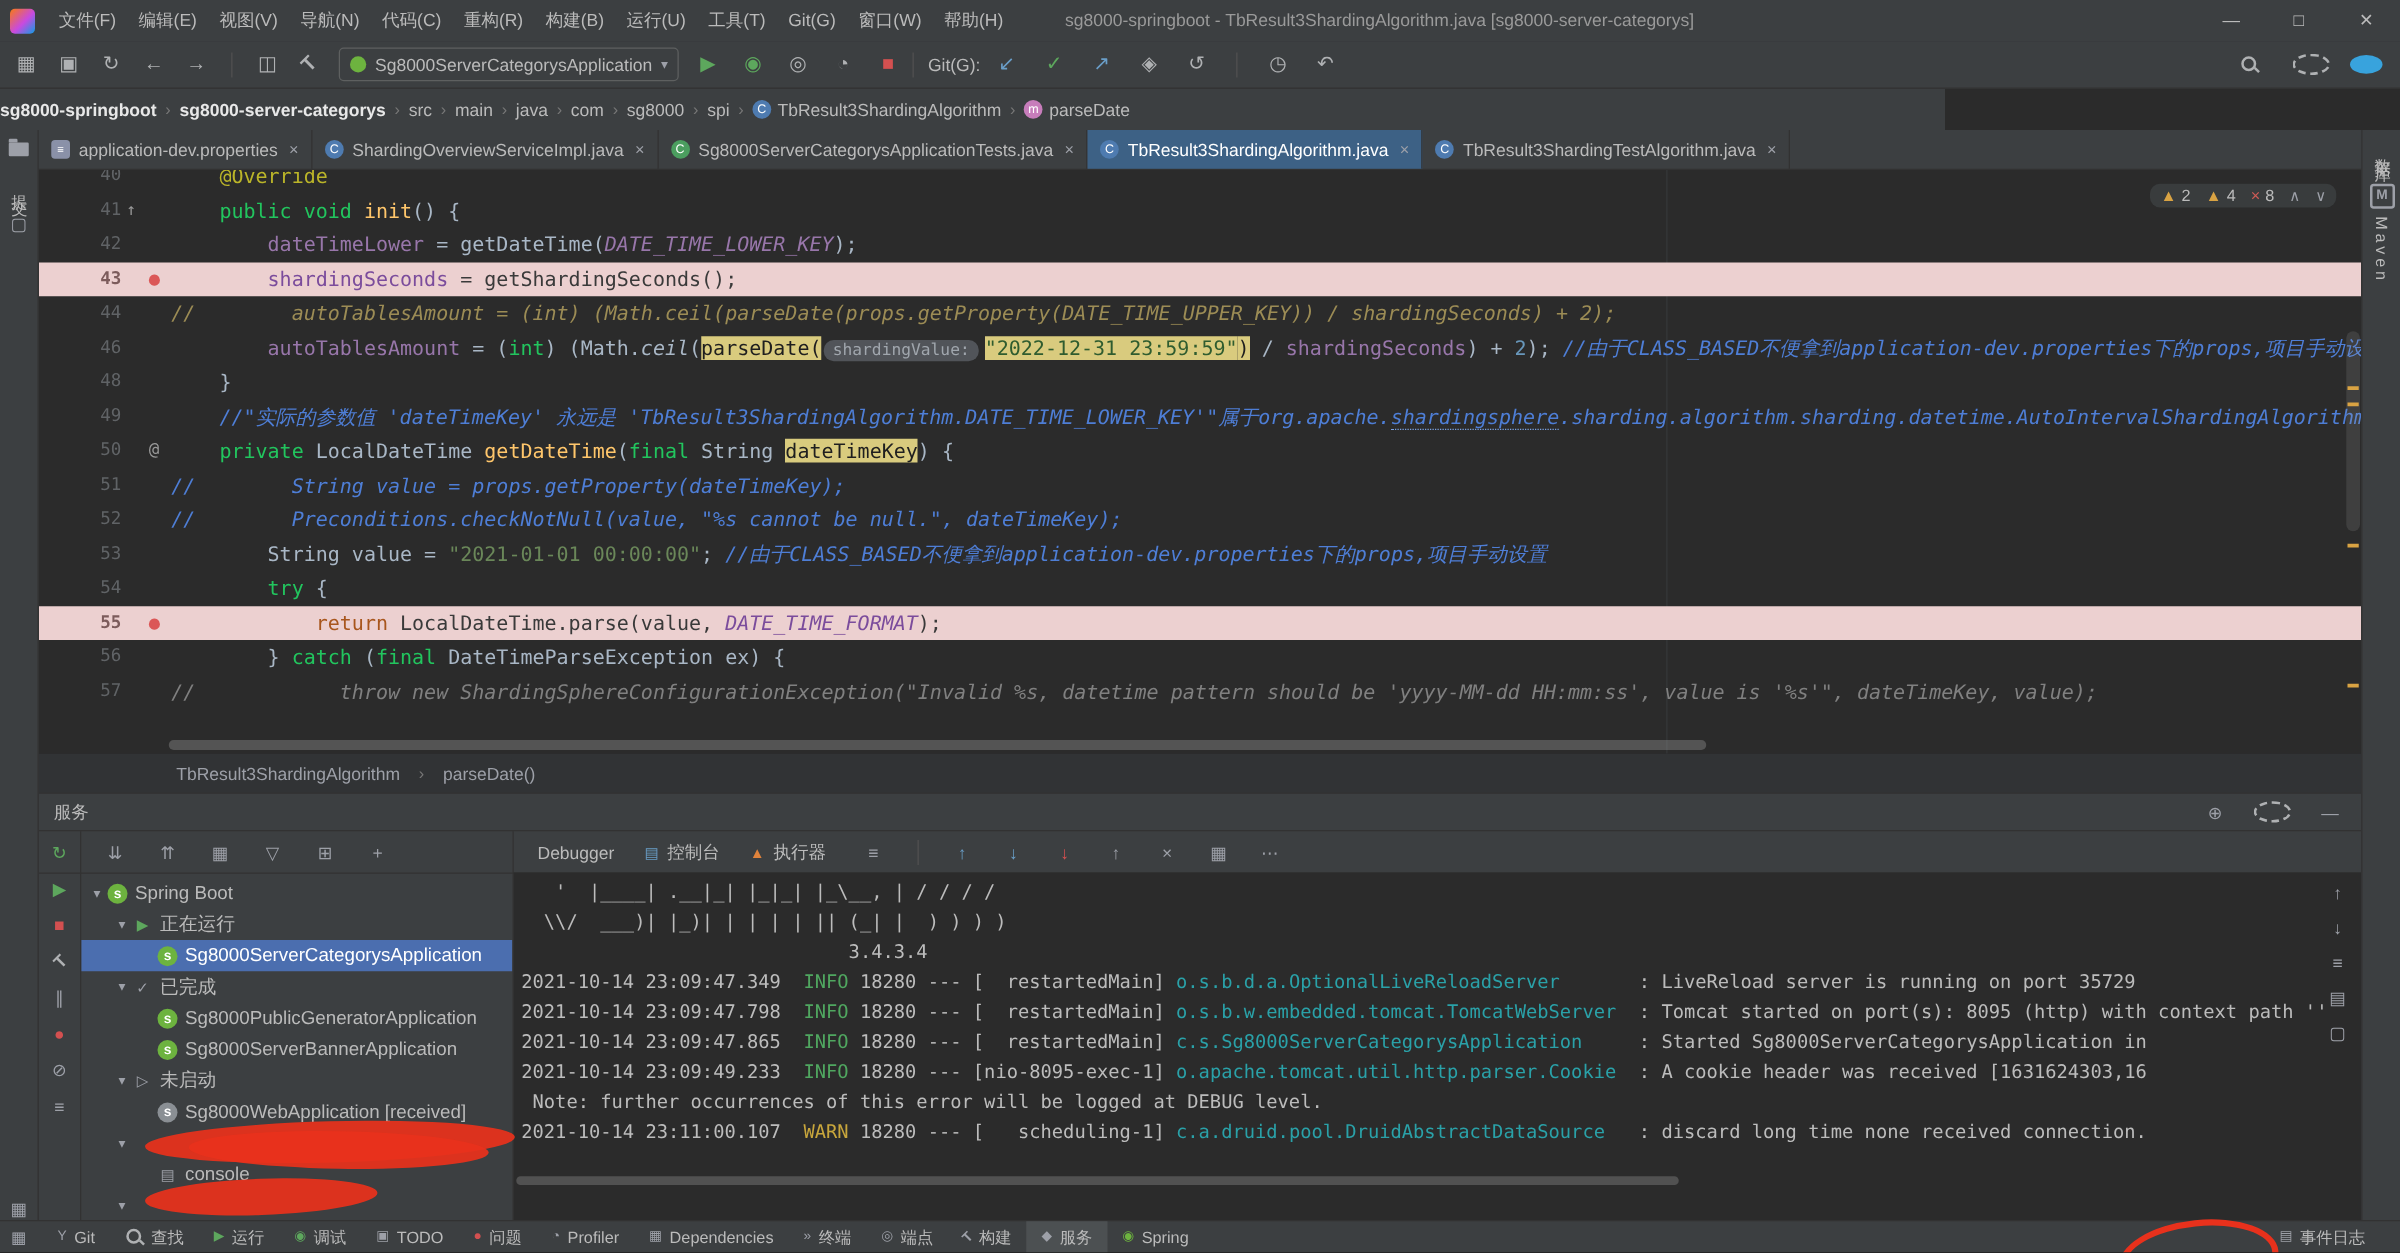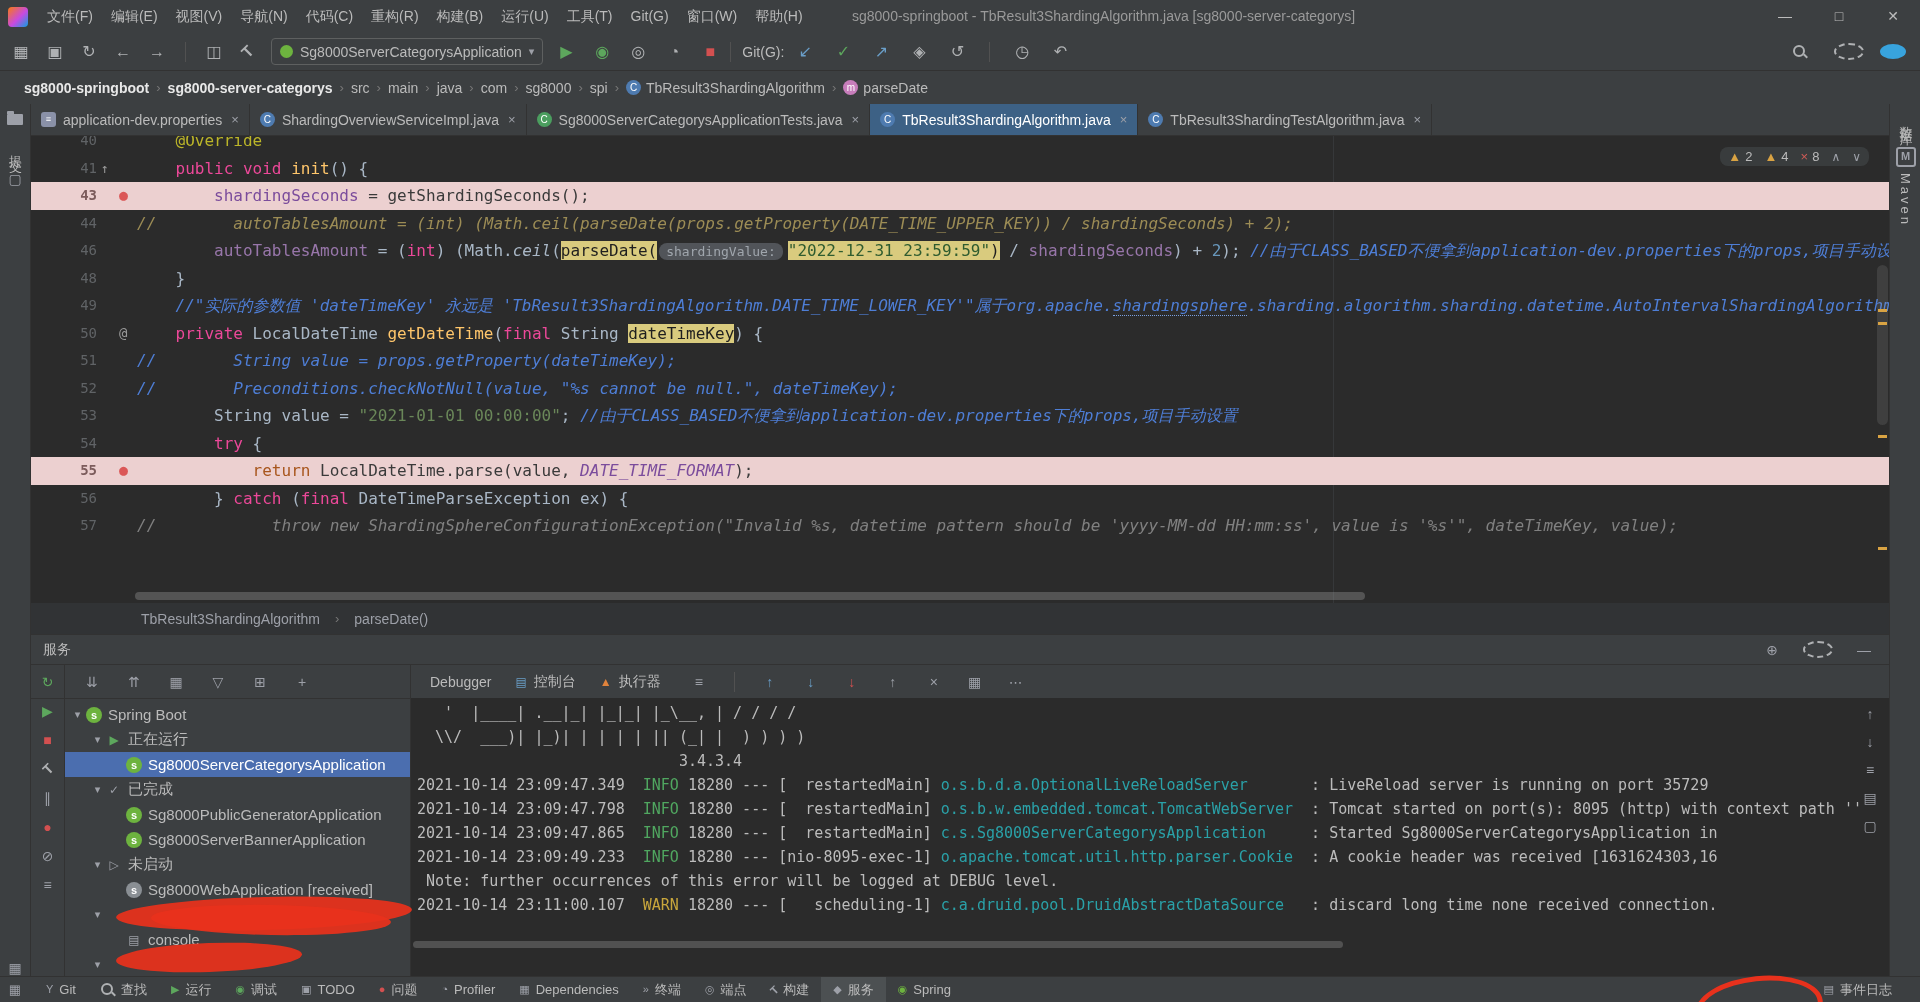--- a/index.html
+++ b/index.html
@@ -28,22 +28,22 @@
   .gitlabel{color:#bbbbbb;font-size:14px;margin:0 8px 0 4px;flex:none;}
   .tb-right{margin-left:auto;display:flex;align-items:center;gap:16px;padding-right:14px;}
   .ic-hammer{display:inline-block;font-weight:bold;transform:rotate(-45deg);color:#afb1b3;}
   .ic-search{position:relative;width:15px;height:15px;display:inline-block;}
   .ic-search::before{content:"";position:absolute;left:1px;top:1px;width:8px;height:8px;border:2px solid #afb1b3;border-radius:50%;}
   .ic-search::after{content:"";position:absolute;left:11px;top:11px;width:5px;height:2px;background:#afb1b3;transform:rotate(45deg);}
   .ic-gear{width:13px;height:13px;border:2px dashed #afb1b3;border-radius:50%;display:inline-block;}
   .ic-bluedot{width:15px;height:15px;border-radius:50%;background:#38a3dd;display:inline-block;}
 
   
-  .navbar{position:absolute;left:0;top:71px;width:1920px;height:33px;background:#3c3f41;display:flex;
-          align-items:center;padding-left:24px;color:#bbbbbb;font-size:14px;box-sizing:border-box;z-index:15;}
+  .navbar{position:absolute;left:0;top:71px;width:1556px;height:33px;background:#3c3f41;display:flex;
+          align-items:center;padding-left:0;color:#bbbbbb;font-size:14px;box-sizing:border-box;z-index:15;}
   .nsep{color:#777;margin:0 7px;font-size:13px;}
   .ncrumb{display:flex;align-items:center;gap:5px;white-space:nowrap;}
   .nb-bold{font-weight:bold;color:#e8e8e8;}
   .disc{width:15px;height:15px;border-radius:50%;color:#fff;font-size:10px;line-height:15px;text-align:center;display:inline-block;flex:none;}
   .disc-class{background:#4e7bb0;}
   .disc-method{background:#c77dbb;}
 
   
   .lstrip{position:absolute;left:0;top:104px;width:30px;height:872px;background:#3c3f41;border-right:1px solid #323232;
           display:flex;flex-direction:column;align-items:center;padding-top:10px;gap:20px;z-index:10;}
@@ -75,21 +75,21 @@
         font-family:"DejaVu Sans Mono","Liberation Mono",monospace;font-size:16px;}
   .crow.pink{background:#ecd0d0;}
   .lnum{position:absolute;left:28px;width:38px;text-align:right;color:#606366;font-size:14px;
         font-family:"DejaVu Sans Mono","Liberation Mono",monospace;}
   .crow.pink .lnum{color:#7c5c5c;font-weight:bold;}
   .gi{position:absolute;text-align:center;}
   .g-override{left:70px;color:#9a9a9a;font-size:13px;}
   .g-bp{left:88px;color:#db5757;font-size:15px;}
   .g-at{left:88px;color:#9a9a9a;font-size:14px;}
   .codetext{display:inline-block;margin-left:106px;white-space:pre;}
-  .s-d{color:#a9b7c6;} .s-k{color:#ec4899;} .s-fld{color:#9876aa;} .s-con{color:#9876aa;font-style:italic;}
+  .s-d{color:#a9b7c6;} .s-k{color:#22c55e;} .s-fld{color:#9876aa;} .s-con{color:#9876aa;font-style:italic;}
   .s-mdecl{color:#ffc66b;} .s-str{color:#6a8759;} .s-num{color:#6897bb;} .s-ann{color:#bbb529;}
   .s-cmt{color:#808080;font-style:italic;} .s-cmtb{color:#4e7ed6;font-style:italic;}
   .s-cmtbu{color:#4e7ed6;font-style:italic;border-bottom:1px dotted #7aa0e0;}
   .s-cmto{color:#9c8c55;font-style:italic;} .s-stat{color:#a9b7c6;font-style:italic;}
   .s-hl{background:#d9cb7e;color:#1f1f1f;} .s-hlstr{background:#d9cb7e;color:#2f5c2f;}
   .s-hint{background:#515459;color:#a0a6ad;border-radius:8px;padding:1px 7px;margin:0 5px 0 2px;font-size:13px;font-style:normal;}
   .s-dD{color:#3a3a3a;} .s-kD{color:#a8561d;} .s-fldD{color:#7b4c9c;} .s-conD{color:#7b4c9c;font-style:italic;}
   .guide{position:absolute;left:1302px;top:0;height:100%;width:1px;background:#36383a;}
   #editor-badges{position:absolute;right:20px;top:12px;display:flex;gap:12px;align-items:center;
                  font-size:13px;color:#bbbbbb;background:rgba(60,63,65,.85);padding:2px 8px;border-radius:8px;}
@@ -315,20 +315,21 @@
         <span class="tlabel">TbResult3ShardingTestAlgorithm.java</span>
         <span class="tclose">×</span>
       </div>
     </div>
 
   <div class="editor">
     <div class="guide"></div>
     <div id="code-lines">
         <div class="crow"><span class="lnum">40</span><span class="codetext"><span class="s-d">    </span><span class="s-ann">@Override</span></span></div>
         <div class="crow"><span class="lnum">41</span><span class="gi g-override">↑</span><span class="codetext"><span class="s-d">    </span><span class="s-k">public void </span><span class="s-mdecl">init</span><span class="s-d">() {</span></span></div>
+        <div class="crow"><span class="lnum">42</span><span class="codetext"><span class="s-d">        </span><span class="s-fld">dateTimeLower</span><span class="s-d"> = getDateTime(</span><span class="s-con">DATE_TIME_LOWER_KEY</span><span class="s-d">);</span></span></div>
         <div class="crow pink"><span class="lnum">43</span><span class="gi g-bp">●</span><span class="codetext"><span class="s-dD">        </span><span class="s-fldD">shardingSeconds</span><span class="s-dD"> = getShardingSeconds();</span></span></div>
         <div class="crow"><span class="lnum">44</span><span class="codetext"><span class="s-cmto">//        autoTablesAmount = (int) (Math.ceil(parseDate(props.getProperty(DATE_TIME_UPPER_KEY)) / shardingSeconds) + 2);</span></span></div>
         <div class="crow"><span class="lnum">46</span><span class="codetext"><span class="s-d">        </span><span class="s-fld">autoTablesAmount</span><span class="s-d"> = (</span><span class="s-k">int</span><span class="s-d">) (Math.</span><span class="s-stat">ceil</span><span class="s-d">(</span><span class="s-hl">parseDate(</span><span class="s-hint">shardingValue:</span><span class="s-hlstr">"2022-12-31 23:59:59"</span><span class="s-hl">)</span><span class="s-d"> / </span><span class="s-fld">shardingSeconds</span><span class="s-d">) + </span><span class="s-num">2</span><span class="s-d">); </span><span class="s-cmtb">//由于CLASS_BASED不便拿到application-dev.properties下的props,项目手动设置</span></span></div>
         <div class="crow"><span class="lnum">48</span><span class="codetext"><span class="s-d">    }</span></span></div>
         <div class="crow"><span class="lnum">49</span><span class="codetext"><span class="s-d">    </span><span class="s-cmtb">//"实际的参数值 'dateTimeKey' 永远是 'TbResult3ShardingAlgorithm.DATE_TIME_LOWER_KEY'"属于org.apache.</span><span class="s-cmtbu">shardingsphere</span><span class="s-cmtb">.sharding.algorithm.sharding.datetime.AutoIntervalShardingAlgorithm有意为之,为方便同步master分支的更改不作改动.</span></span></div>
         <div class="crow"><span class="lnum">50</span><span class="gi g-at">@</span><span class="codetext"><span class="s-d">    </span><span class="s-k">private </span><span class="s-d">LocalDateTime </span><span class="s-mdecl">getDateTime</span><span class="s-d">(</span><span class="s-k">final </span><span class="s-d">String </span><span class="s-hl">dateTimeKey</span><span class="s-d">) {</span></span></div>
         <div class="crow"><span class="lnum">51</span><span class="codetext"><span class="s-cmtb">//        String value = props.getProperty(dateTimeKey);</span></span></div>
         <div class="crow"><span class="lnum">52</span><span class="codetext"><span class="s-cmtb">//        Preconditions.checkNotNull(value, "%s cannot be null.", dateTimeKey);</span></span></div>
         <div class="crow"><span class="lnum">53</span><span class="codetext"><span class="s-d">        String value = </span><span class="s-str">"2021-01-01 00:00:00"</span><span class="s-d">; </span><span class="s-cmtb">//由于CLASS_BASED不便拿到application-dev.properties下的props,项目手动设置</span></span></div>
         <div class="crow"><span class="lnum">54</span><span class="codetext"><span class="s-d">        </span><span class="s-k">try</span><span class="s-d"> {</span></span></div>

